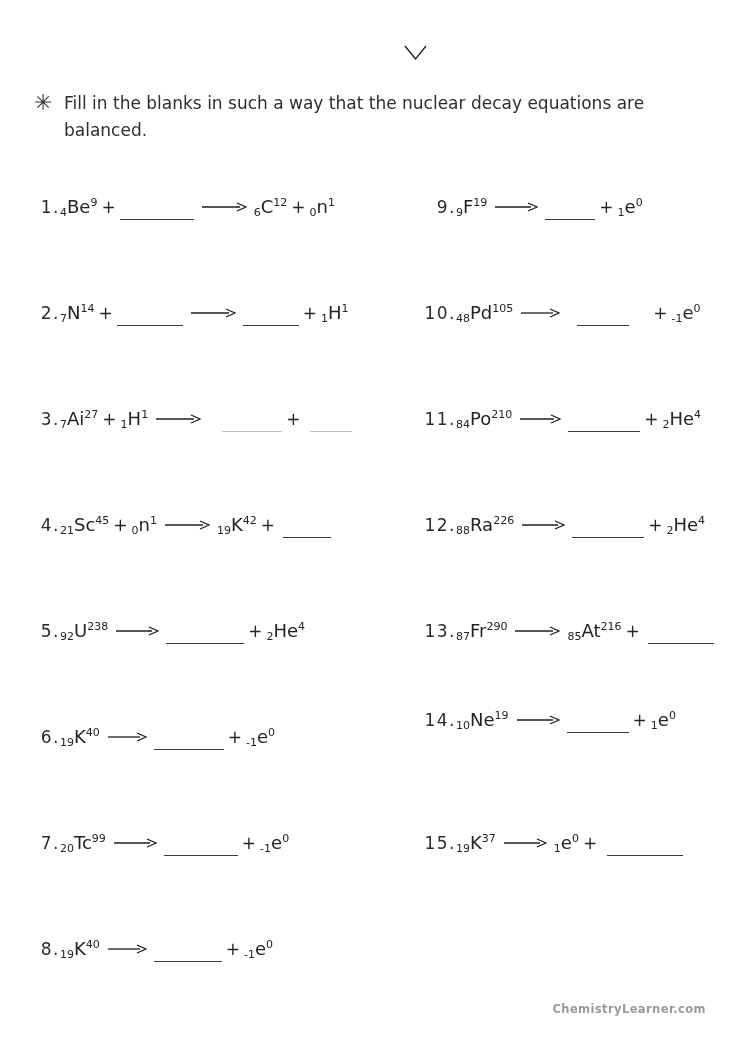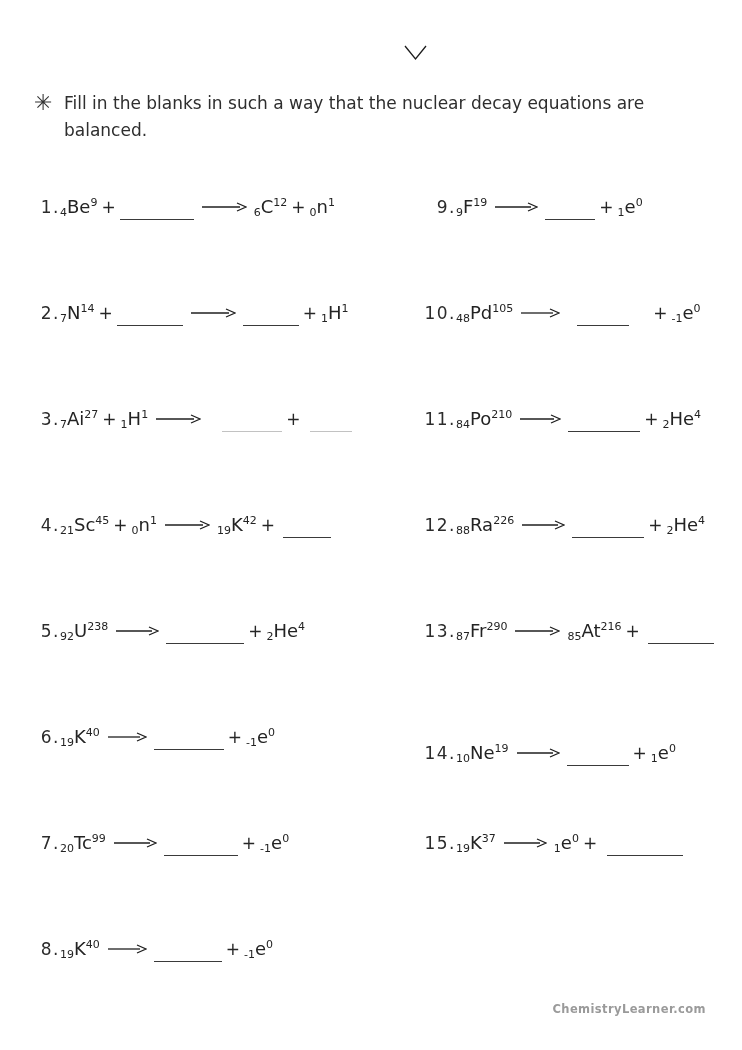--- a/index.html
+++ b/index.html
@@ -235,21 +235,21 @@
             <polyline points="32,2 41,6 32,10" fill="none" stroke="#1f1f1f" stroke-width="1.3"></polyline>
           </svg></span><span class="blank" style="width: 72px;"></span><span class="plus">+</span><span class="nuclide"><sub>2</sub><span>He</span><sup>4</sup></span></div>
       <div class="eq-row col-right" style="top: 328px;"><span class="eq-num num-w2">12.</span><span class="nuclide"><sub>88</sub><span>Ra</span><sup>226</sup></span><span class="arrow"><svg width="44" height="12" viewBox="0 0 44 12">
             <line x1="1" y1="6" x2="37" y2="6" stroke="#1f1f1f" stroke-width="1.3"></line>
             <polyline points="34,2 43,6 34,10" fill="none" stroke="#1f1f1f" stroke-width="1.3"></polyline>
           </svg></span><span class="blank" style="width: 72px;"></span><span class="plus">+</span><span class="nuclide"><sub>2</sub><span>He</span><sup>4</sup></span></div>
       <div class="eq-row col-right" style="top: 434px;"><span class="eq-num num-w2">13.</span><span class="nuclide"><sub>87</sub><span>Fr</span><sup>290</sup></span><span class="arrow"><svg width="46" height="12" viewBox="0 0 46 12">
             <line x1="1" y1="6" x2="39" y2="6" stroke="#1f1f1f" stroke-width="1.3"></line>
             <polyline points="36,2 45,6 36,10" fill="none" stroke="#1f1f1f" stroke-width="1.3"></polyline>
           </svg></span><span class="nuclide"><sub>85</sub><span>At</span><sup>216</sup></span><span class="plus">+</span><span class="spacer" style="width: 4px;"></span><span class="blank" style="width: 66px;"></span></div>
-      <div class="eq-row col-right" style="top: 556px;"><span class="eq-num num-w2">14.</span><span class="nuclide"><sub>10</sub><span>Ne</span><sup>19</sup></span><span class="arrow"><svg width="44" height="12" viewBox="0 0 44 12">
+      <div class="eq-row col-right" style="top: 523px;"><span class="eq-num num-w2">14.</span><span class="nuclide"><sub>10</sub><span>Ne</span><sup>19</sup></span><span class="arrow"><svg width="44" height="12" viewBox="0 0 44 12">
             <line x1="1" y1="6" x2="37" y2="6" stroke="#1f1f1f" stroke-width="1.3"></line>
             <polyline points="34,2 43,6 34,10" fill="none" stroke="#1f1f1f" stroke-width="1.3"></polyline>
           </svg></span><span class="blank" style="width: 62px;"></span><span class="plus">+</span><span class="nuclide"><sub>1</sub><span>e</span><sup>0</sup></span></div>
       <div class="eq-row col-right" style="top: 646px;"><span class="eq-num num-w2">15.</span><span class="nuclide"><sub>19</sub><span>K</span><sup>37</sup></span><span class="arrow"><svg width="44" height="12" viewBox="0 0 44 12">
             <line x1="1" y1="6" x2="37" y2="6" stroke="#1f1f1f" stroke-width="1.3"></line>
             <polyline points="34,2 43,6 34,10" fill="none" stroke="#1f1f1f" stroke-width="1.3"></polyline>
           </svg></span><span class="nuclide"><sub>1</sub><span>e</span><sup>0</sup></span><span class="plus">+</span><span class="spacer" style="width: 6px;"></span><span class="blank" style="width: 76px;"></span></div>
     </div>
 </div>
 

